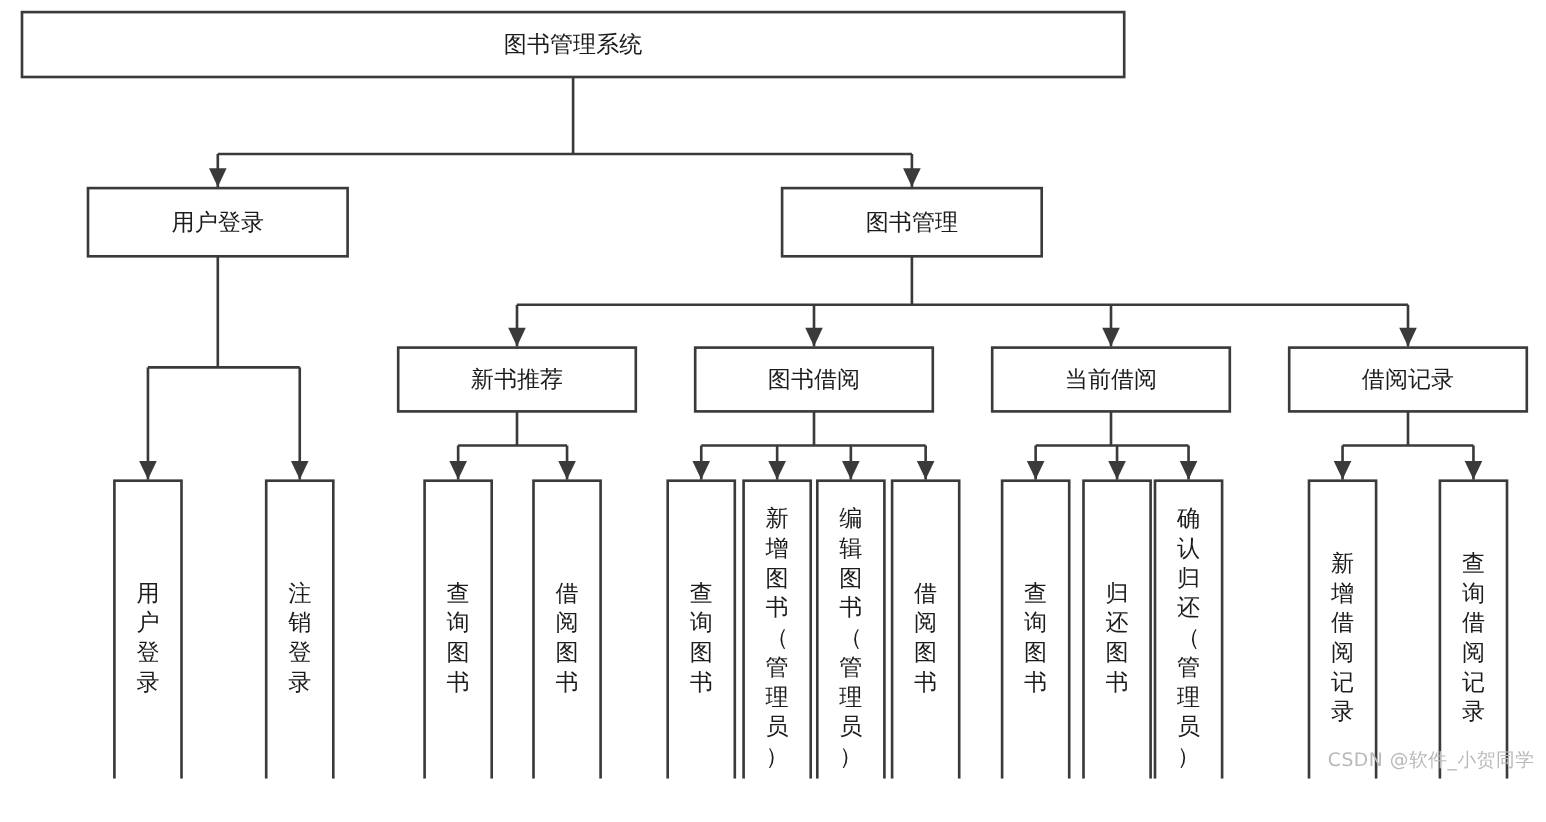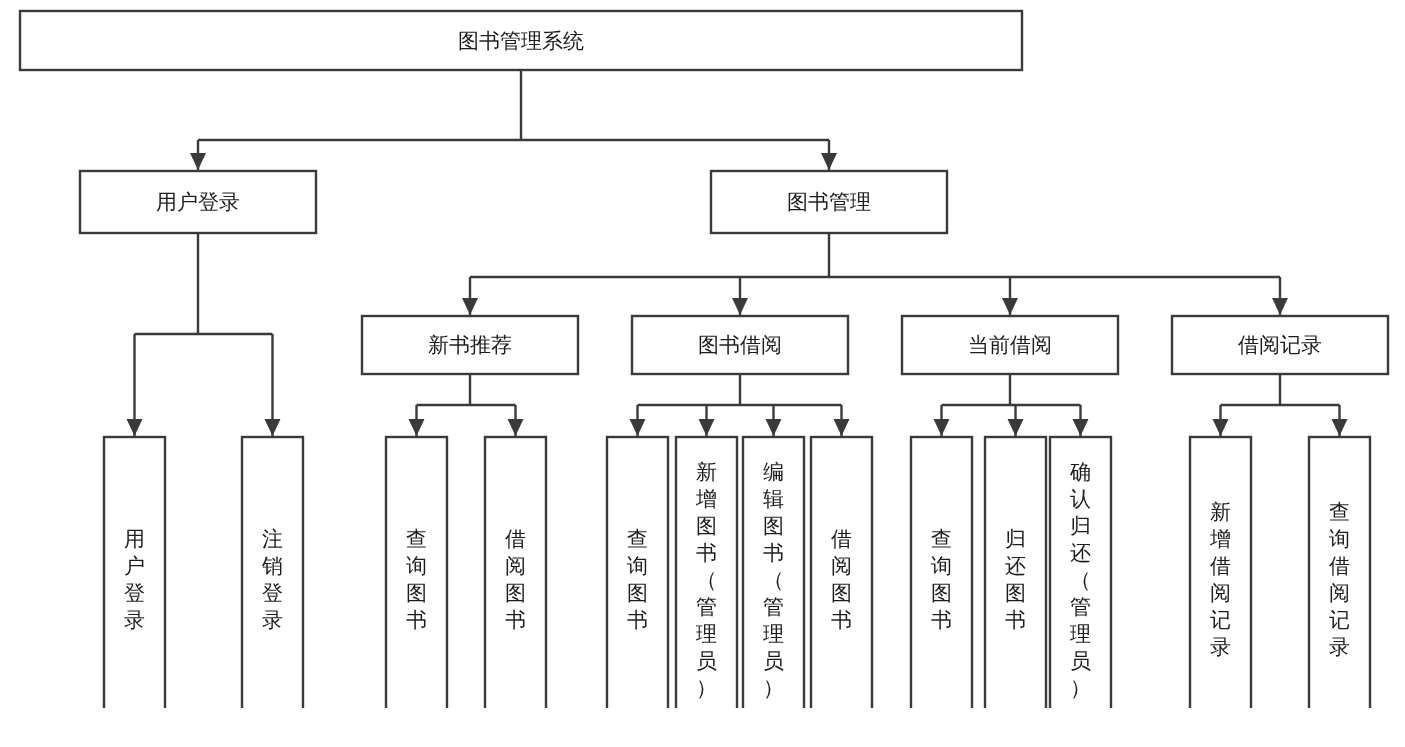--- a/index.html
+++ b/index.html
@@ -201,13 +201,14 @@
         <g>
           <rect x="1190" y="437" width="61" height="297" class="node-box"></rect>
           <text x="1220.5" class="leaf-label"><tspan x="1220.5" y="519">新</tspan><tspan x="1220.5" y="546">增</tspan><tspan x="1220.5" y="573">借</tspan><tspan x="1220.5" y="600">阅</tspan><tspan x="1220.5" y="627">记</tspan><tspan x="1220.5" y="654">录</tspan></text>
         </g>
         <g>
           <rect x="1309" y="437" width="61" height="297" class="node-box"></rect>
           <text x="1339.5" class="leaf-label"><tspan x="1339.5" y="519">查</tspan><tspan x="1339.5" y="546">询</tspan><tspan x="1339.5" y="573">借</tspan><tspan x="1339.5" y="600">阅</tspan><tspan x="1339.5" y="627">记</tspan><tspan x="1339.5" y="654">录</tspan></text>
         </g>
       </g>
   </svg>
+  <div class="watermark-text">CSDN @软件_小贺同学</div>
 </div>
 
 </body></html>

